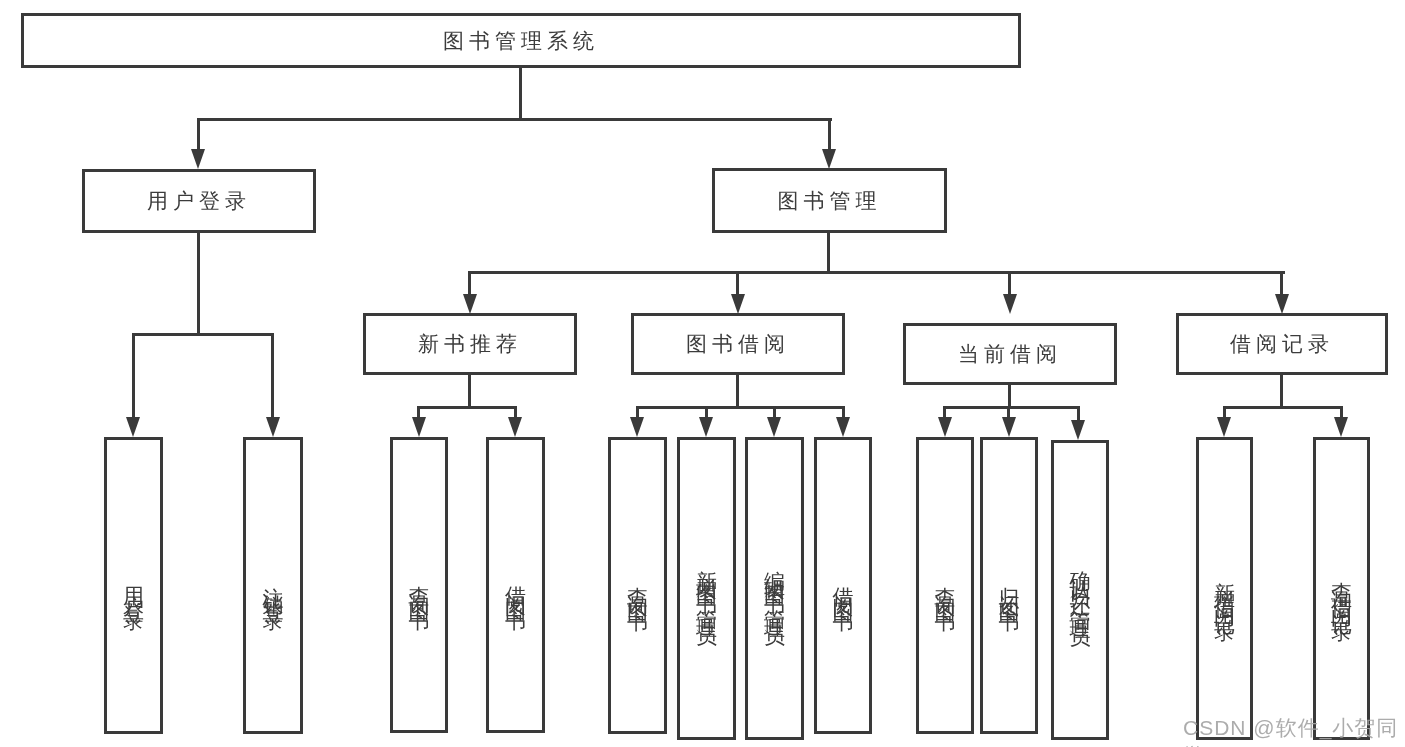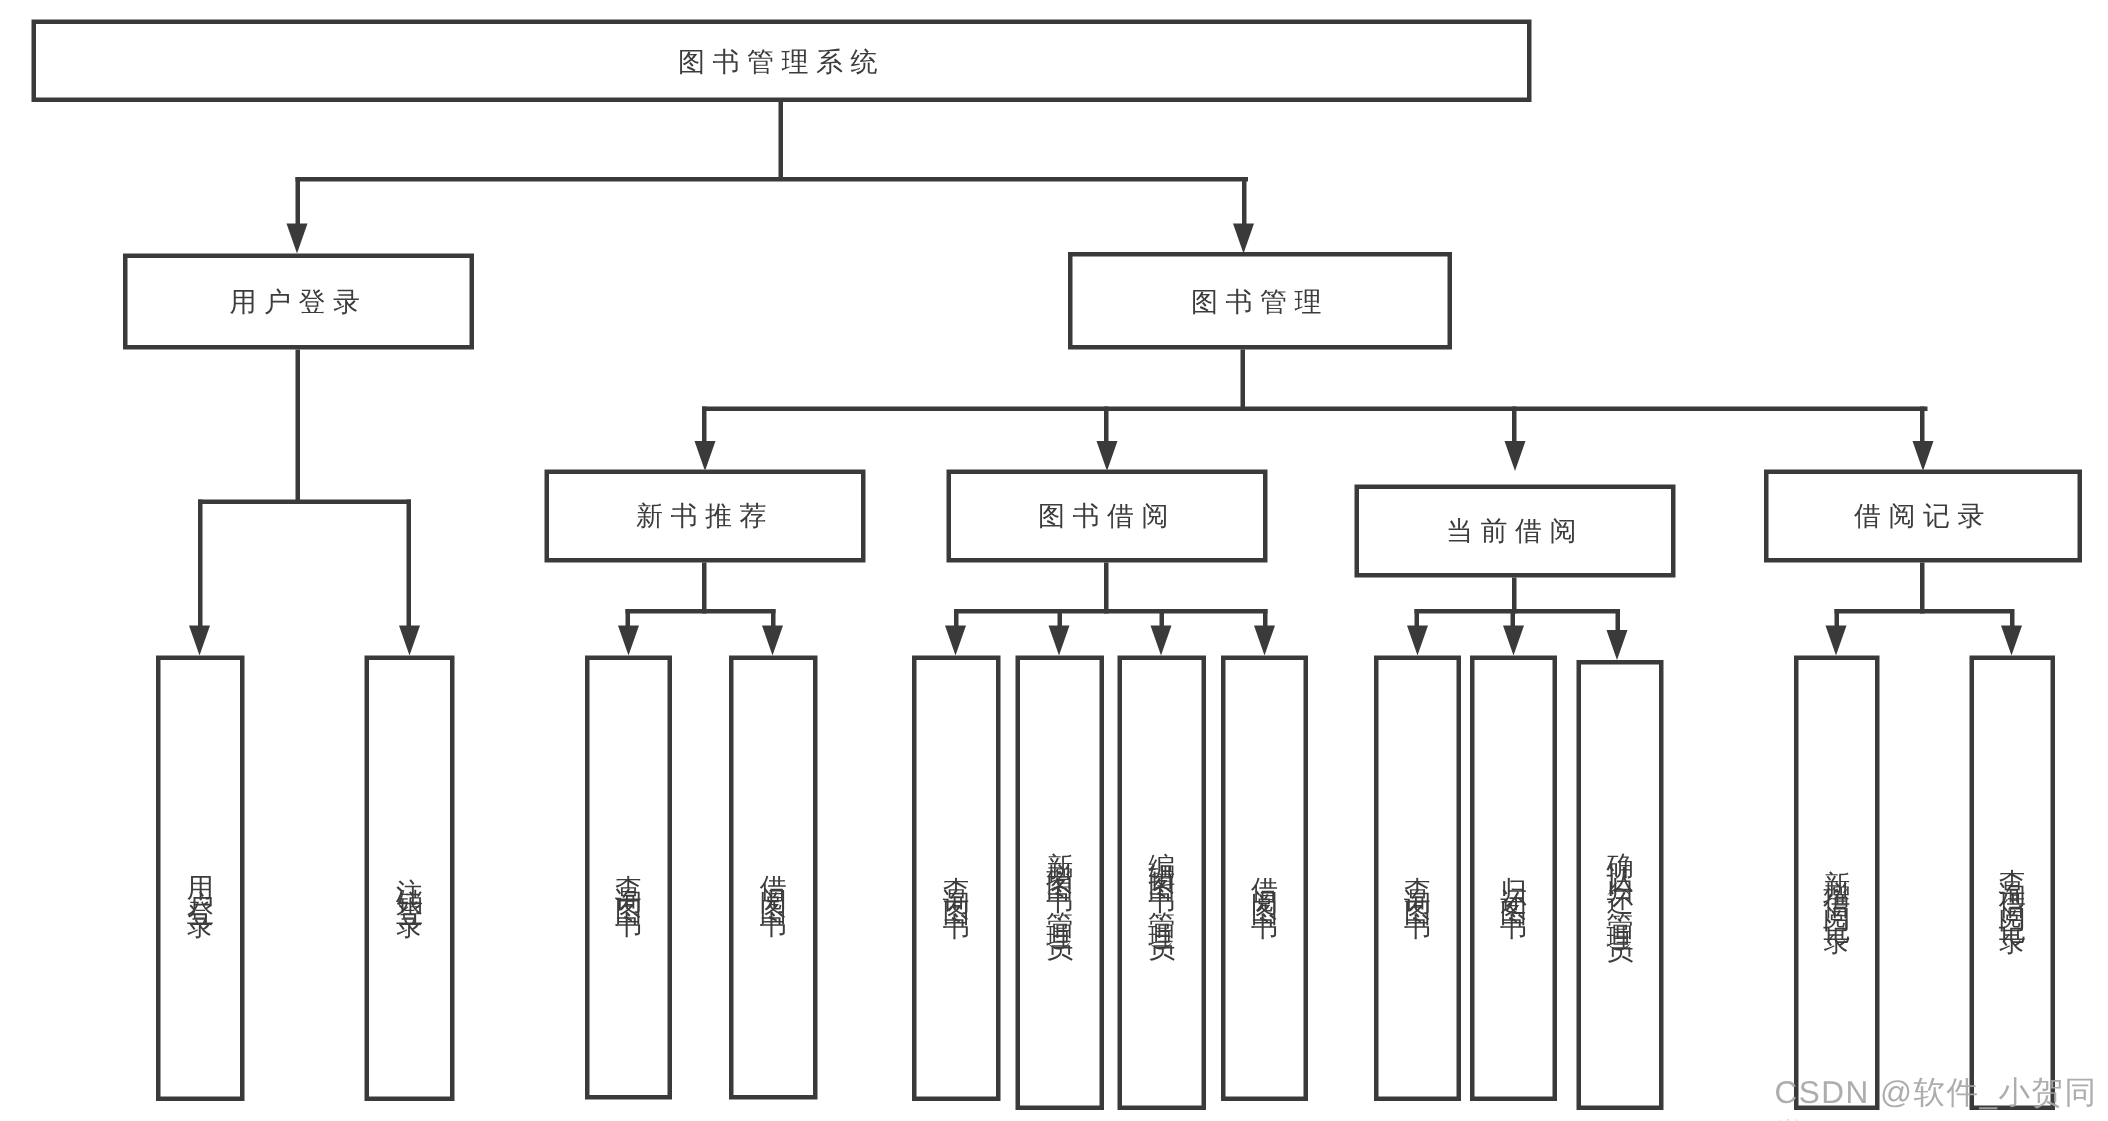--- a/index.html
+++ b/index.html
@@ -19,21 +19,21 @@
   }
   .box {
     position: absolute;
     box-sizing: border-box;
     border: 3px solid var(--line);
     background: var(--background);
     display: flex;
     align-items: center;
     justify-content: center;
     color: var(--text);
-    font-size: 18px;
+    font-size: 21px;
     letter-spacing: 5px;
     z-index: 2;
     white-space: nowrap;
   }
   .vbox {
     writing-mode: vertical-rl;
     letter-spacing: 8px;
     white-space: normal;
   }
   .hline, .vline {
@@ -70,21 +70,21 @@
   <div class="box" style="left:21px; top:13px; width:1000px; height:55px;">图书管理系统</div>
 
   <div class="vline" style="left:519px; top:66px; height:53px;"></div>
   <div class="hline" style="left:197px; top:118px; width:635px;"></div>
   <div class="vline" style="left:197px; top:118px; height:34px;"></div>
   <div class="arrow" style="left:191px; top:149px;"></div>
   <div class="vline" style="left:828px; top:118px; height:34px;"></div>
   <div class="arrow" style="left:822px; top:149px;"></div>
 
   <div class="box" style="left:82px; top:169px; width:234px; height:64px;">用户登录</div>
-  <div class="box" style="left:712px; top:168px; width:256px; height:65px;">图书管理</div>
+  <div class="box" style="left:712px; top:168px; width:235px; height:65px;">图书管理</div>
 
   <div class="vline" style="left:197px; top:231px; height:104px;"></div>
   <div class="hline" style="left:132px; top:333px; width:142px;"></div>
   <div class="vline" style="left:132px; top:333px; height:86px;"></div>
   <div class="arrow" style="left:126px; top:417px;"></div>
   <div class="vline" style="left:271px; top:333px; height:86px;"></div>
   <div class="arrow" style="left:266px; top:417px;"></div>
 
   <div class="vline" style="left:827px; top:231px; height:43px;"></div>
   <div class="hline" style="left:468px; top:271px; width:817px;"></div>

